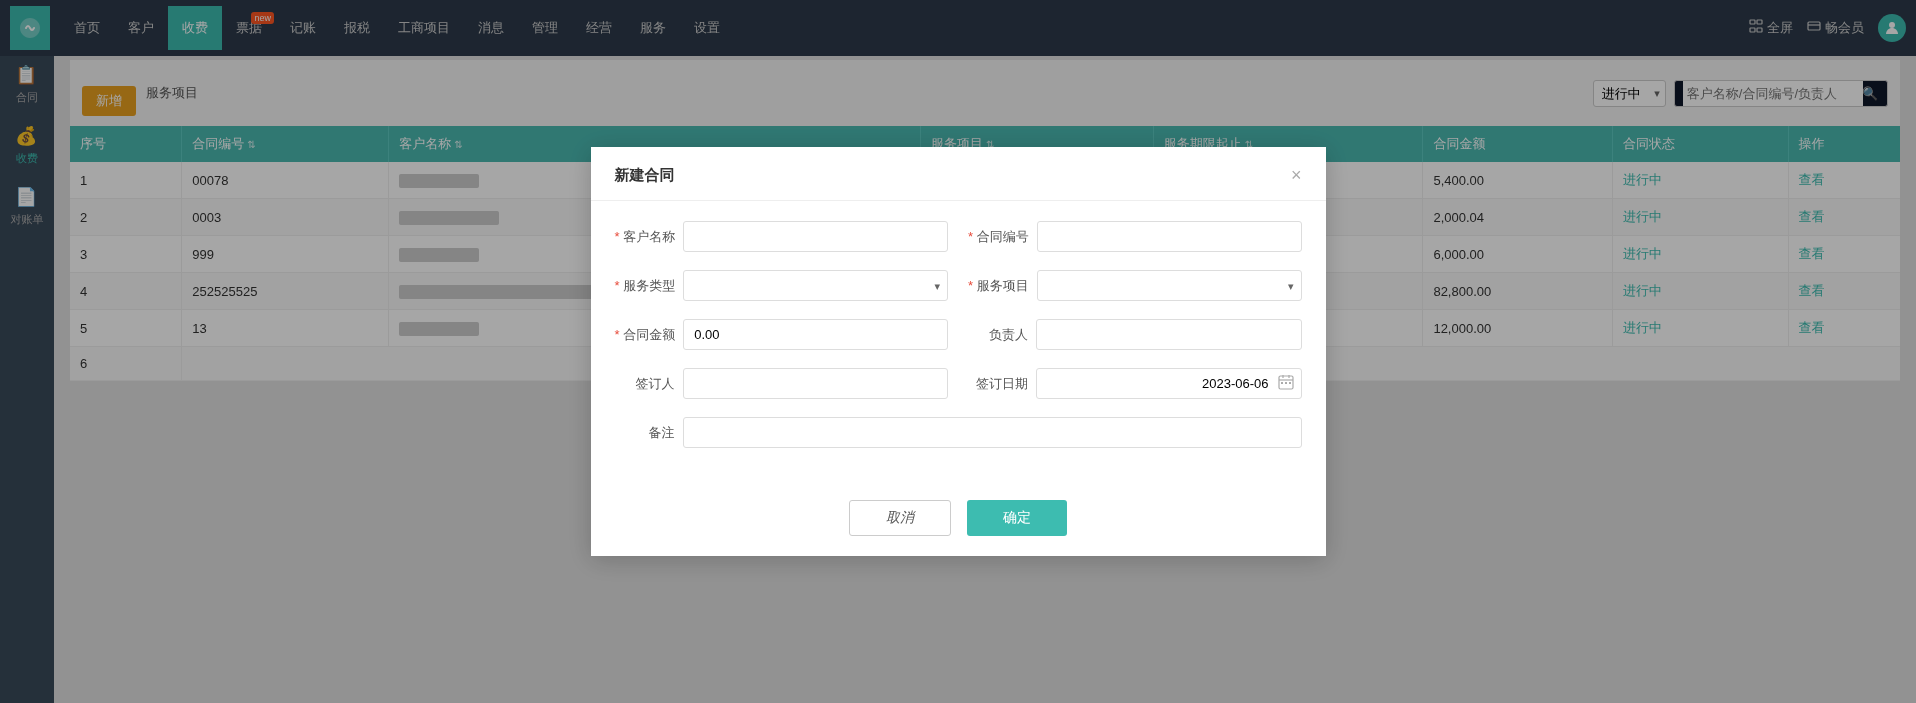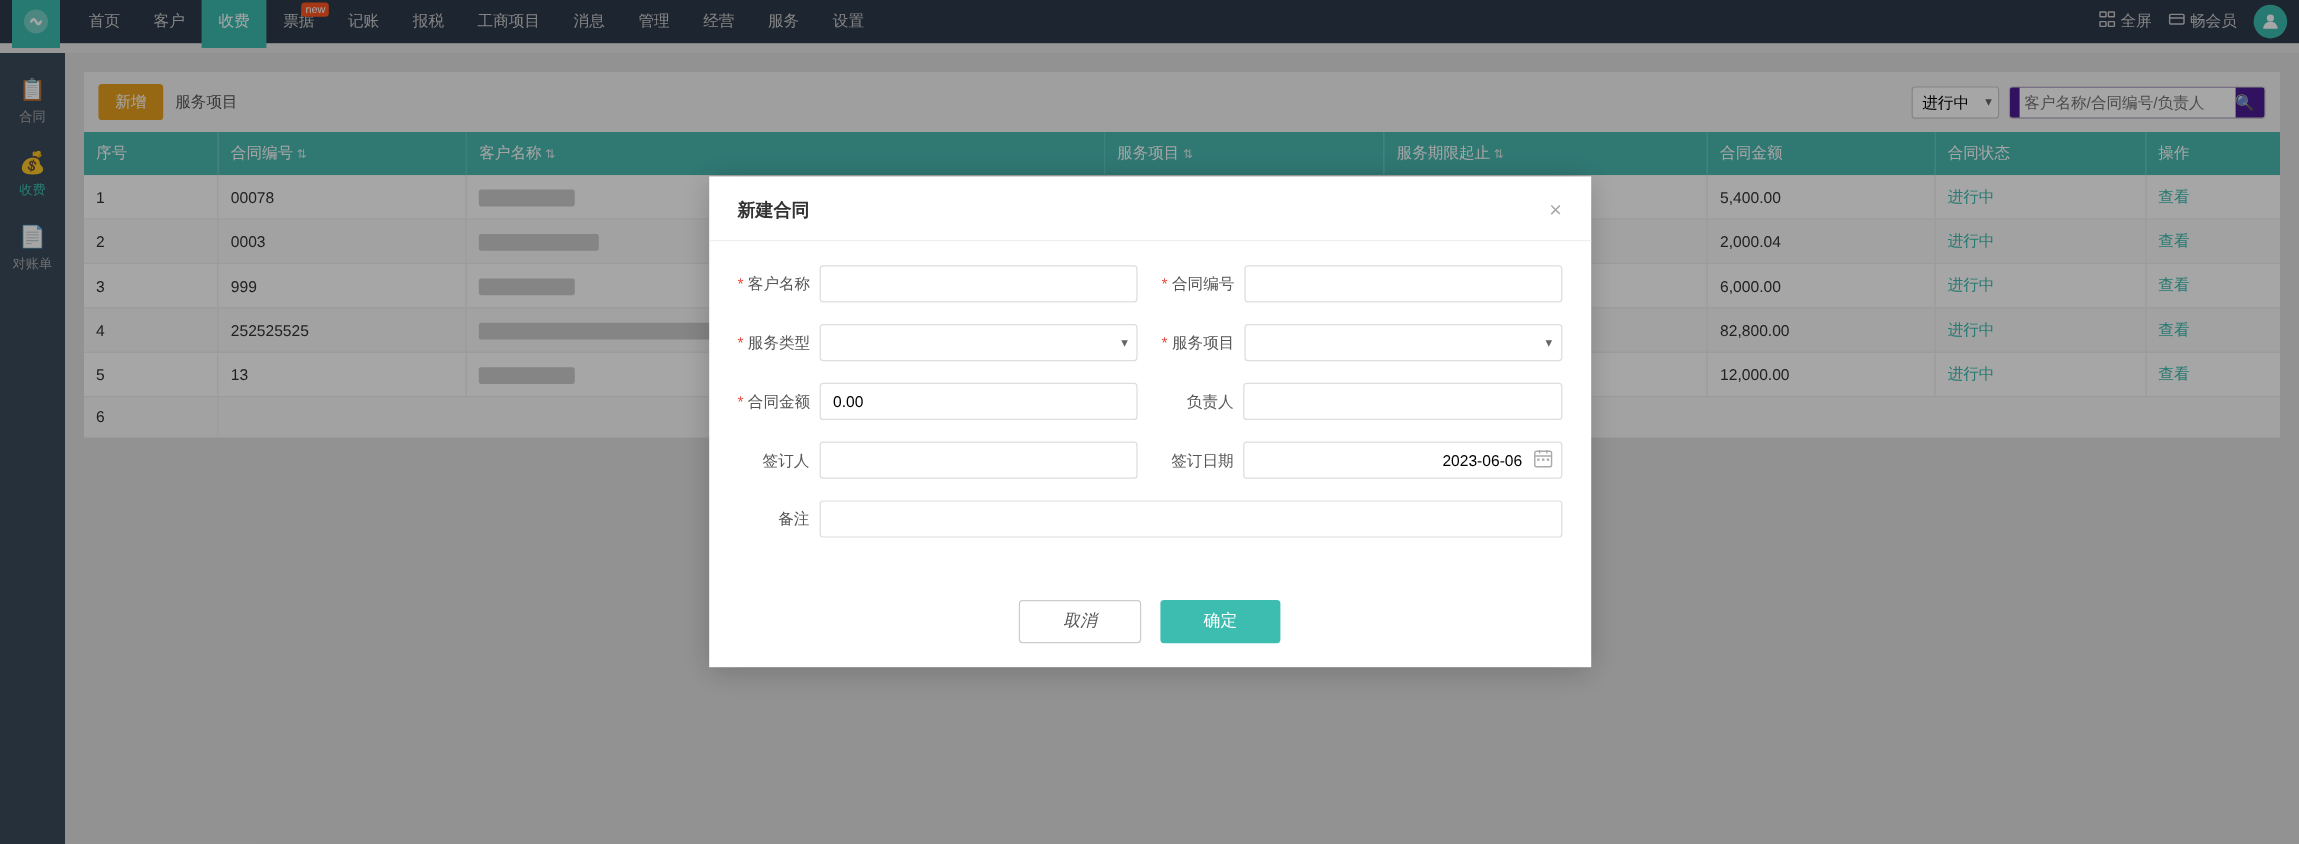--- a/index.html
+++ b/index.html
@@ -1,20 +1,20 @@
 <!DOCTYPE html>
 <html><head>
   <meta charset="utf-8">
   <style>
     * { box-sizing: border-box; margin: 0; padding: 0; }
     body { font-family: "Microsoft YaHei", "PingFang SC", sans-serif; font-size: 13px; background: #e8e8e8; overflow: hidden; }
 
     
     .top-nav {
-      height: 36px;
+      height: 56px;
       background: #2d3a4a;
       display: flex;
       align-items: center;
       padding: 0 10px;
       position: fixed;
       top: 0; left: 0; right: 0;
       z-index: 100;
     }
     .top-nav .logo {
       width: 40px; height: 44px;
@@ -98,20 +98,21 @@
       background: #f5f5f5;
     }
     .btn-new {
       background: #e8a020;
       color: #fff;
       border: none;
       padding: 6px 14px;
       border-radius: 3px;
       cursor: pointer;
       font-size: 13px;
+      margin-top: 16px;
     }
     .toolbar-label { font-size: 13px; color: #555; }
 
     .filter-right {
       margin-left: auto;
       display: flex; align-items: center; gap: 8px;
     }
     .status-select {
       border: 1px solid #ccc;
       padding: 5px 24px 5px 8px;
@@ -128,21 +129,21 @@
     }
     .select-wrapper::after {
       content: '▾';
       position: absolute; right: 6px; top: 50%; transform: translateY(-50%);
       pointer-events: none; color: #666; font-size: 11px;
     }
     .search-input-wrap {
       display: flex; align-items: center;
       border: 1px solid #ccc;
       border-radius: 3px;
-      background: #4c1d95;
+      background: #0f172a;
       padding: 0 8px;
     }
     .search-input-wrap input {
       border: none; outline: none;
       font-size: 13px; padding: 5px 4px;
       width: 180px;
     }
     .search-input-wrap .search-icon { color: #888; cursor: pointer; }
 
     

